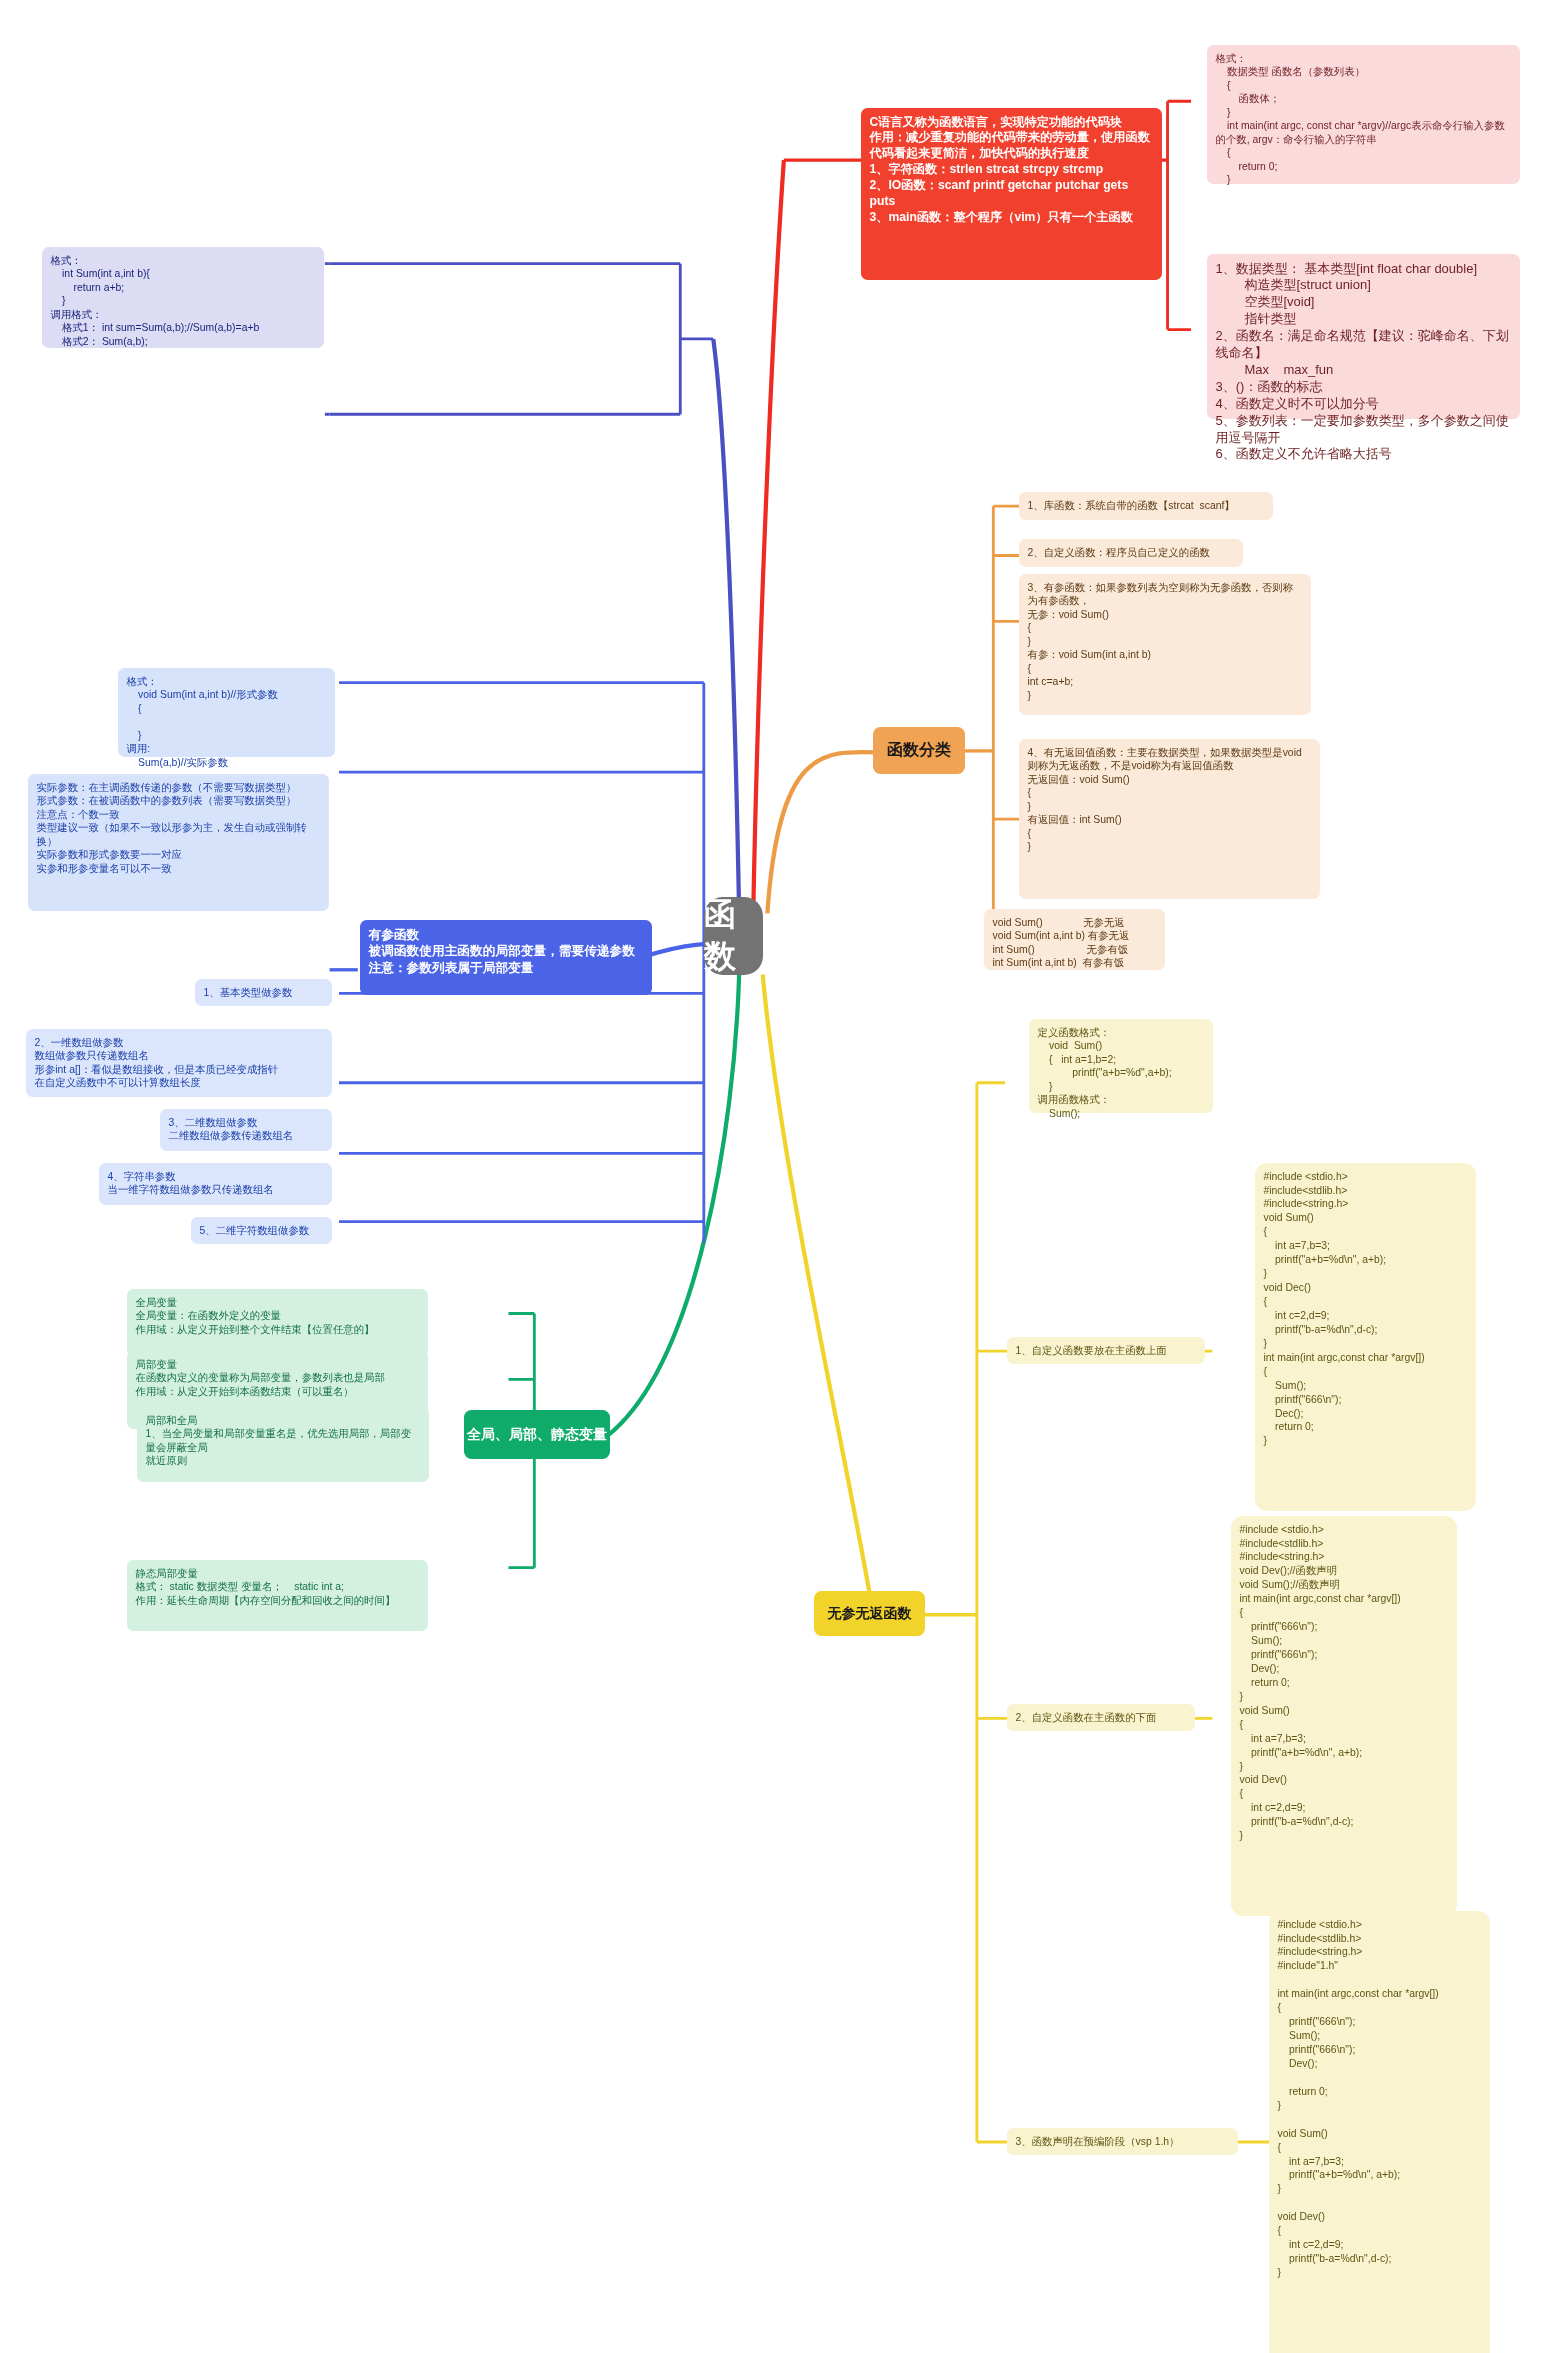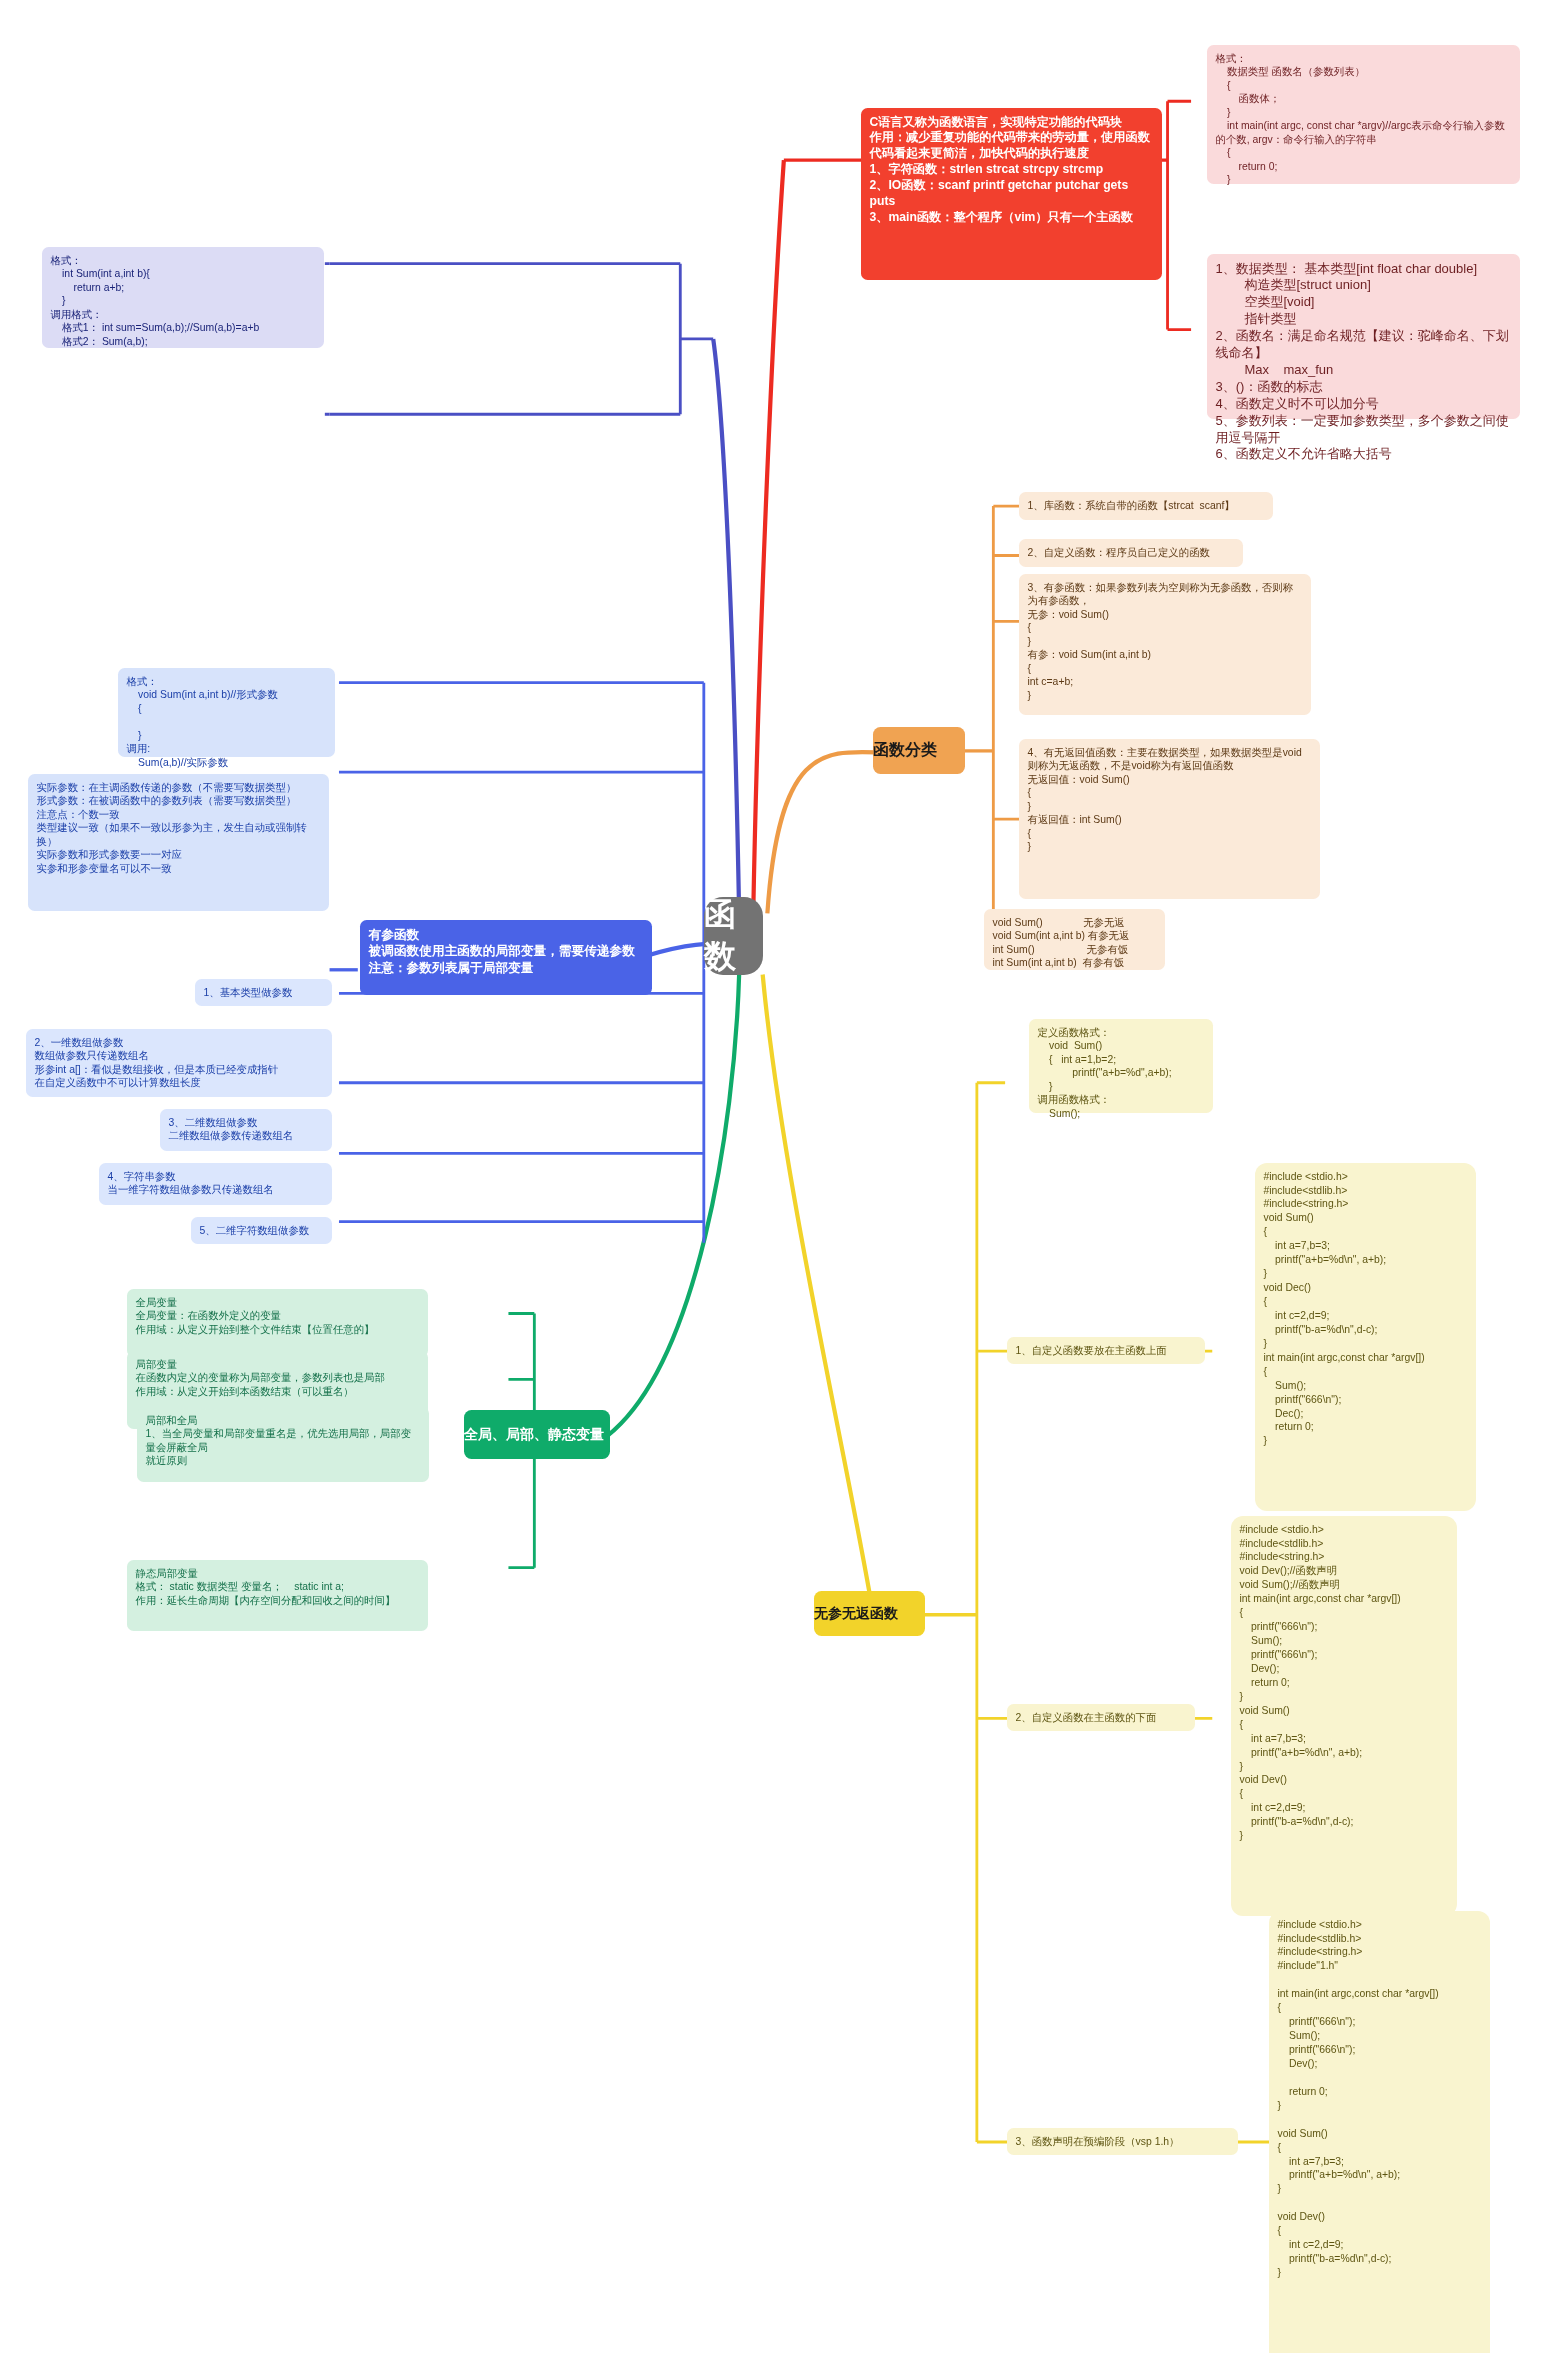--- a/index.html
+++ b/index.html
@@ -16,21 +16,21 @@
     line-height:1.30;z-index:3;
   }
   
   .central{
     background:#737373;color:#ffffff;border-radius:19px;
     font-size:32px;font-weight:700;display:flex;align-items:center;justify-content:center;
     letter-spacing:0.9px;
   }
   
   .branch{
-    display:flex;align-items:center;justify-content:flex-start;
+    display:flex;align-items:center;justify-content:center;
     font-size:16px;font-weight:700;color:#1a1a1a;border-radius:7.5px;text-align:center;
   }
   .branch-orange{background:#f0a352;}
   .branch-green{background:#0fab6a;color:#fff;}
   .branch-yellow{background:#f2d32a;}
   
   .lav{background:#dcdcf5;color:#1b2479;}
   .blue-solid{background:#4a63e7;color:#ffffff;font-weight:700;}
   .blue-light{background:#d7e3fb;color:#1b3fa8;}
   .blue-pill{background:#dbe6fd;color:#1b3fa8;}

